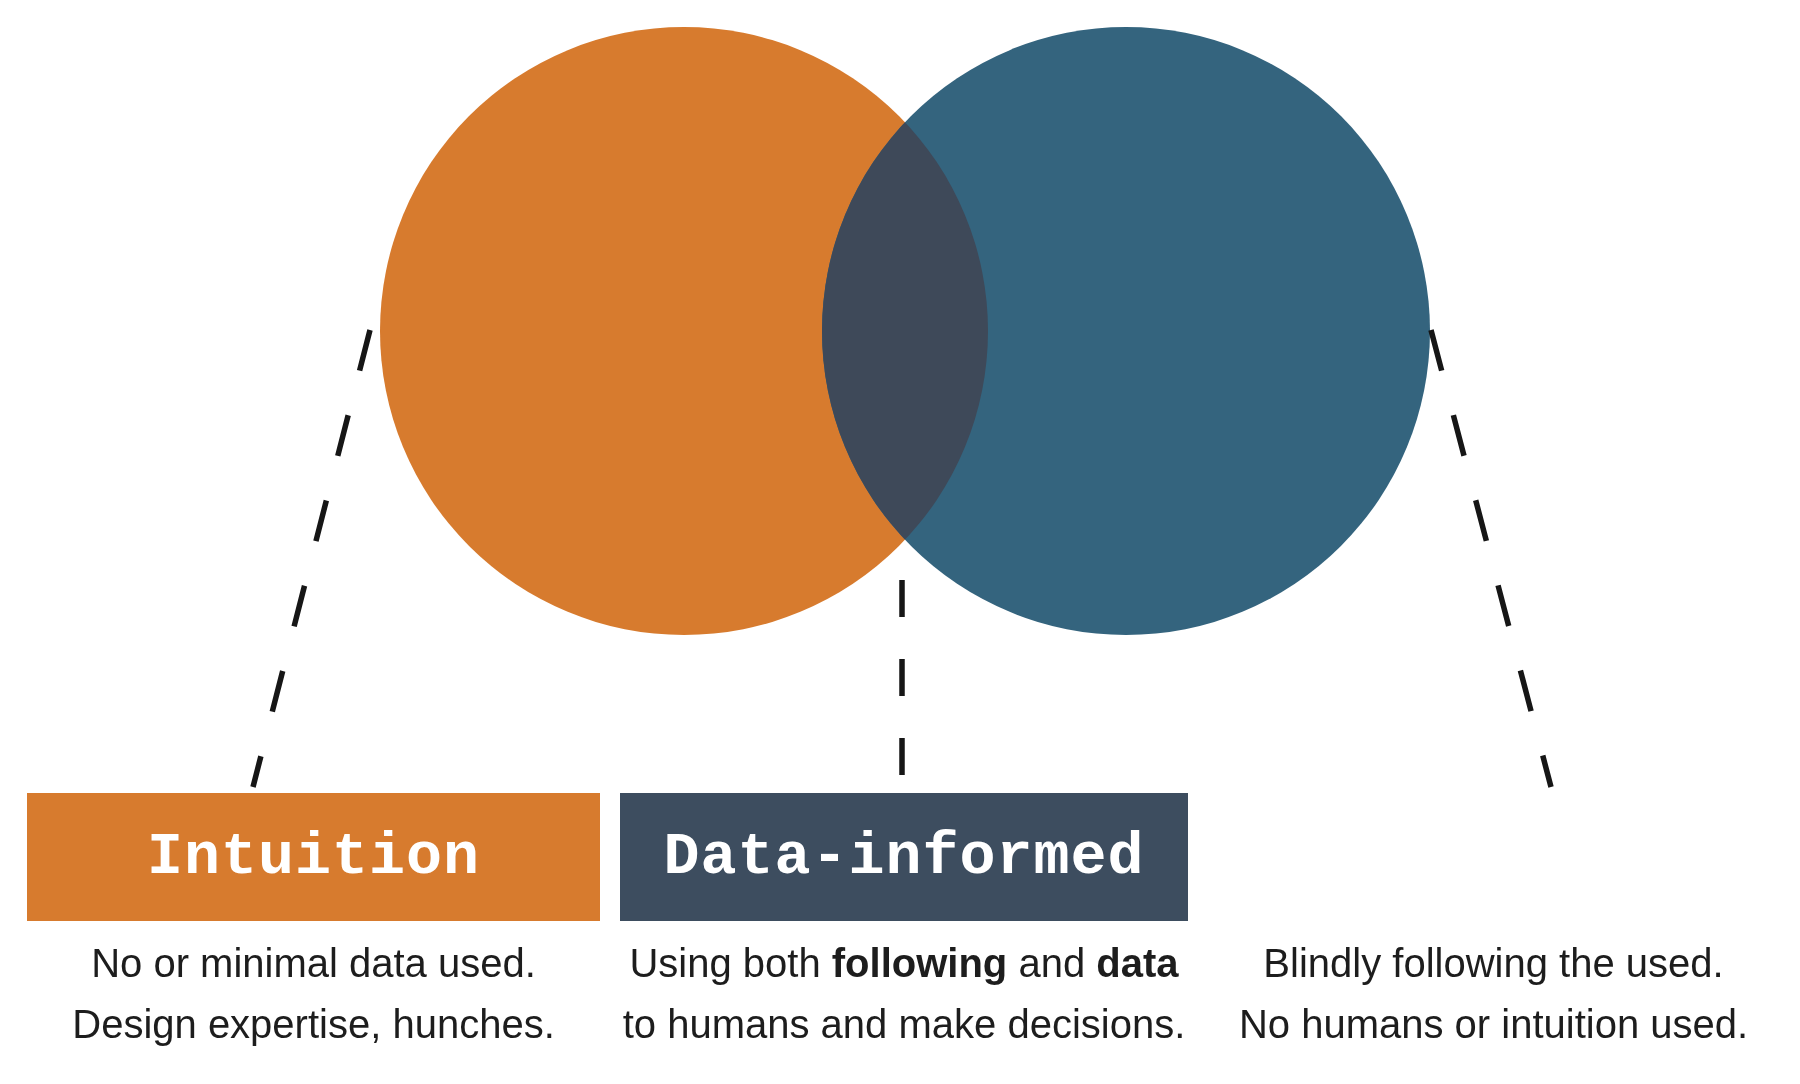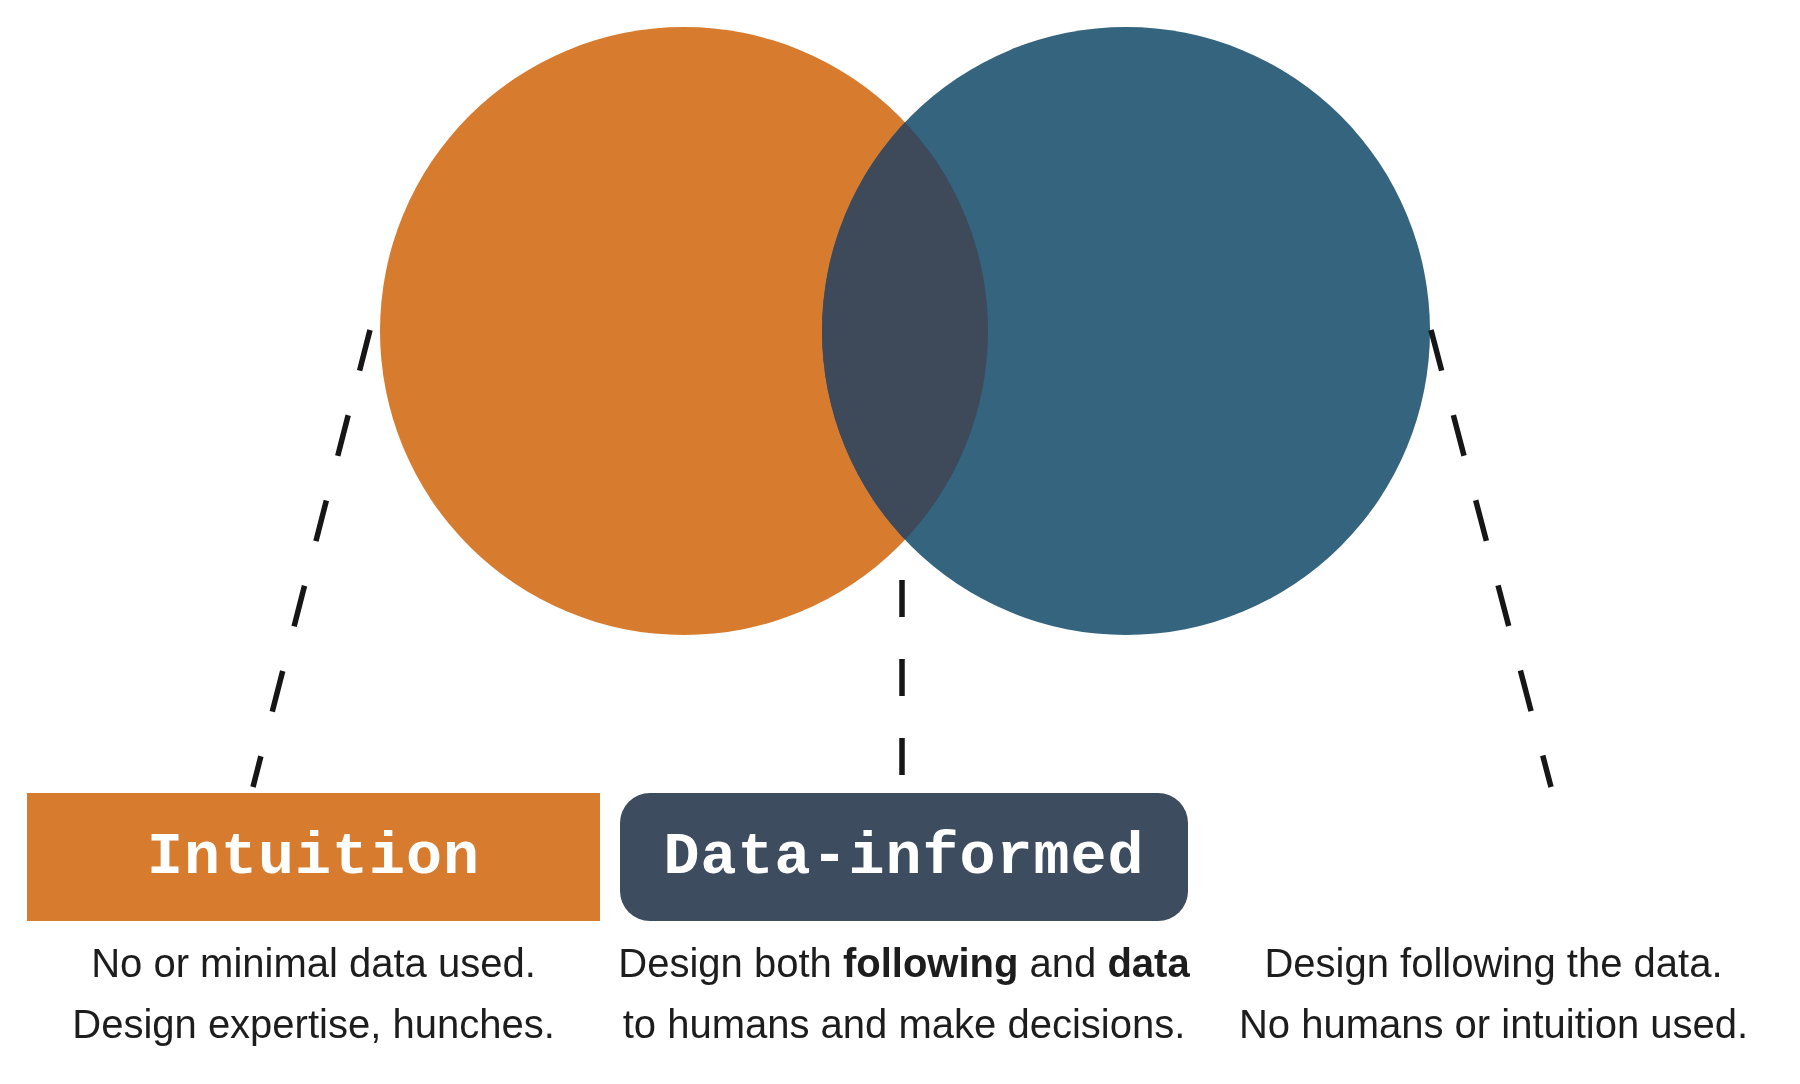--- a/index.html
+++ b/index.html
@@ -77,33 +77,33 @@
 
     <line x1="902" y1="580" x2="902" y2="790" stroke-width="5.5" stroke-dasharray="37 42" fill="none" stroke="#161616"></line>
 
     <line x1="1431" y1="330" x2="1551" y2="787" stroke-width="5.5" stroke-dasharray="42 46" fill="none" stroke="#161616"></line>
   </svg>
 
   <div class="label-box box-intuition" style="background: rgb(215, 123, 46);">
     <span class="title">Intuition</span>
   </div>
 
-  <div class="label-box box-informed" style="background: rgb(61, 77, 95); border-radius: 30px;">
+  <div class="label-box box-informed" style="background: rgb(61, 77, 95);">
     <span class="title">Data-informed</span>
   </div>
 
 
   <div class="description desc-intuition">
     <div class="line"><span>No or minimal data used.</span></div>
     <div class="line"><span>Design expertise, hunches.</span></div>
   </div>
 
   <div class="description desc-informed">
-    <div class="line"><span>Design both </span><span class="bold">following</span><span> and </span><span class="bold">data</span></div>
+    <div class="line"><span>Using both </span><span class="bold">following</span><span> and </span><span class="bold">data</span></div>
     <div class="line"><span>to humans and make decisions.</span></div>
   </div>
 
   <div class="description desc-driven">
-    <div class="line"><span>Design following the data.</span></div>
+    <div class="line"><span>Blindly following the used.</span></div>
     <div class="line"><span>No humans or intuition used.</span></div>
   </div>
 
 </div>
 
 </body></html>

